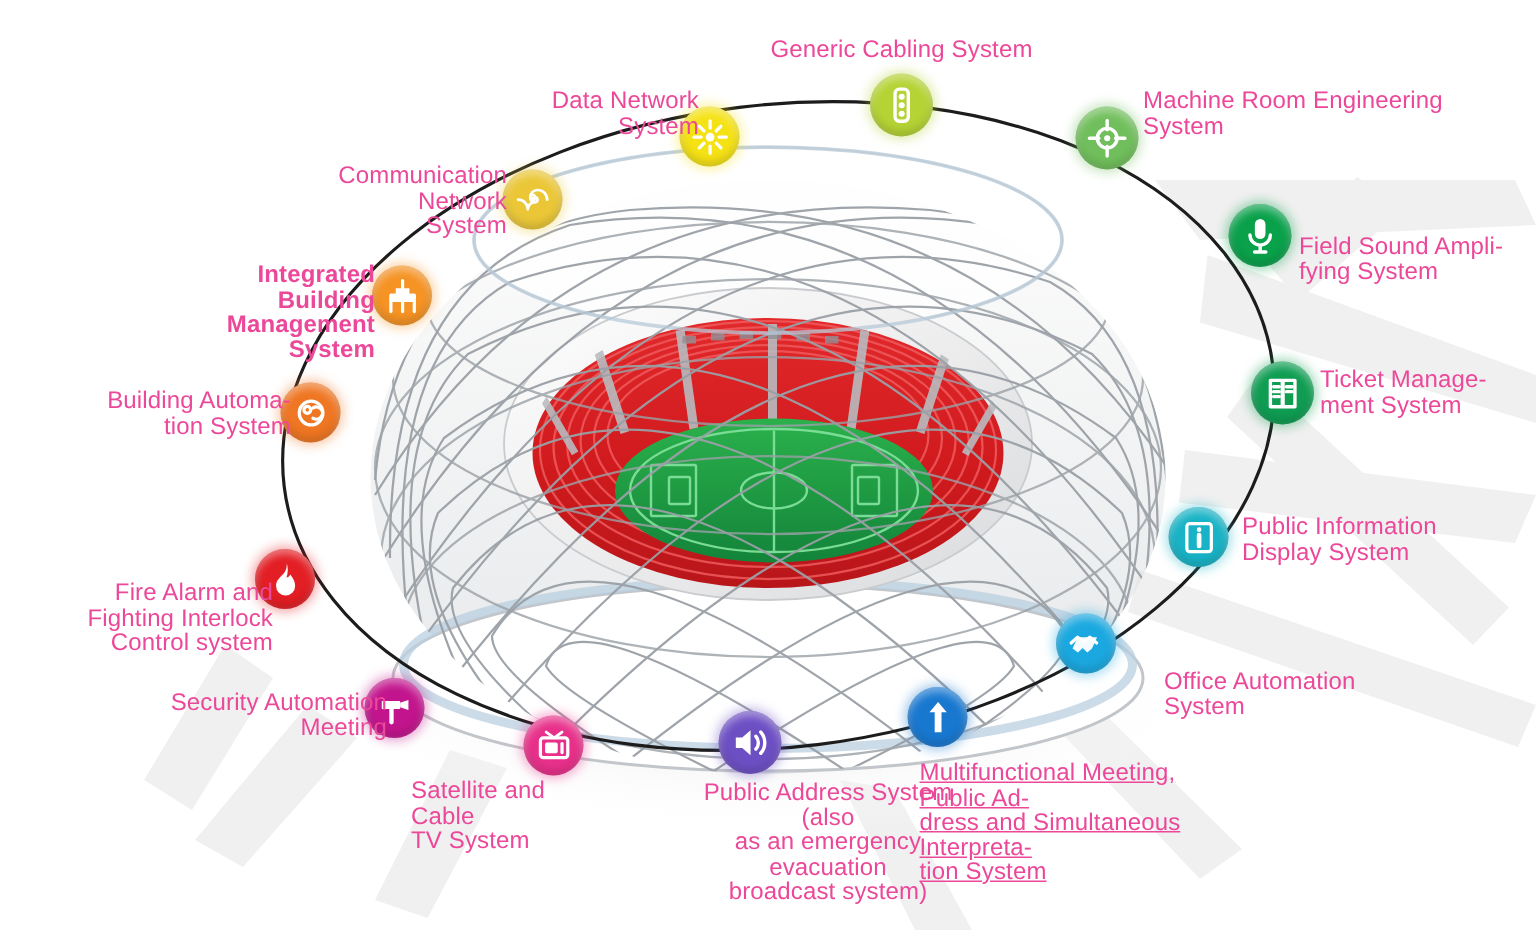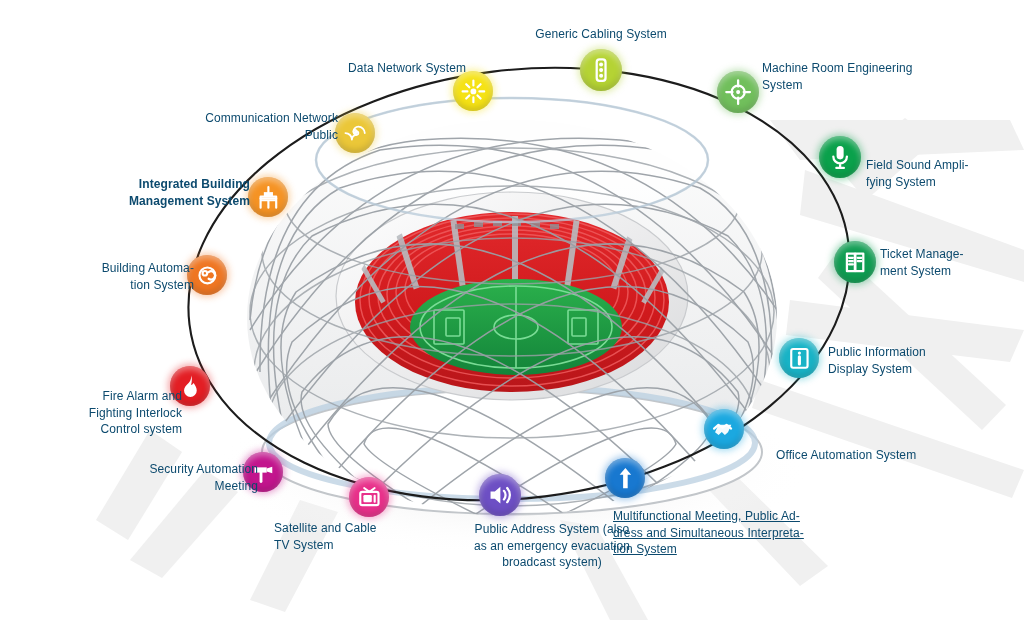--- a/index.html
+++ b/index.html
@@ -1,20 +1,20 @@
 <!DOCTYPE html>
 <html><head>
 <meta charset="utf-8">
 <style>
   html,body{margin:0;padding:0;background:#ffffff;}
   body{width:1024px;height:624px;position:relative;overflow:hidden;
        font-family:"Liberation Sans","DejaVu Sans",sans-serif;color:#2b2b2b;}
   #stage{position:absolute;inset:0;}
   svg.layer{position:absolute;left:0;top:0;width:1024px;height:624px;}
-  .lbl{position:absolute;font-size:12px;line-height:16.5px;color:#0c4a6e;
+  .lbl{position:absolute;font-size:16px;line-height:16.5px;color:#ec4899;
        white-space:pre-line;letter-spacing:.1px;}
   .lbl.r{text-align:right;}
   .lbl.c{text-align:center;}
   .node{position:absolute;border-radius:50%;display:flex;align-items:center;
         justify-content:center;}
   .node .glyph{width:100%;height:100%;}
 </style>
 </head>
 <body>
 
@@ -268,21 +268,21 @@
                 <path d="M16.4 10.6v5"></path>
           </svg></span>
       </div>
     </div>
   <div id="labels">
       <div class="lbl c" style="left: 489px; top: 26px; width: 224px;">Generic Cabling System</div>
       <div class="lbl r" style="left: 326px; top: 60px; width: 140px;">Data Network System</div>
       <div class="lbl" style="left: 762px; top: 60px; width: 200px;">Machine Room Engineering
 System</div>
       <div class="lbl r" style="left: 178px; top: 110px; width: 160px;">Communication Network
-Public</div>
+System</div>
       <div class="lbl" style="left: 866px; top: 140px; width: 140px; margin-top: 17px;">Field Sound Ampli-
 fying System</div>
       <div class="lbl r" style="left: 110px; top: 176px; width: 140px; font-weight: bold;">Integrated Building
 Management System</div>
       <div class="lbl" style="left: 880px; top: 246px; width: 130px;">Ticket Manage-
 ment System</div>
       <div class="lbl r" style="left: 68px; top: 260px; width: 126px;">Building Automa-
 tion System</div>
       <div class="lbl" style="left: 828px; top: 344px; width: 150px;">Public Information
 Display System</div>

